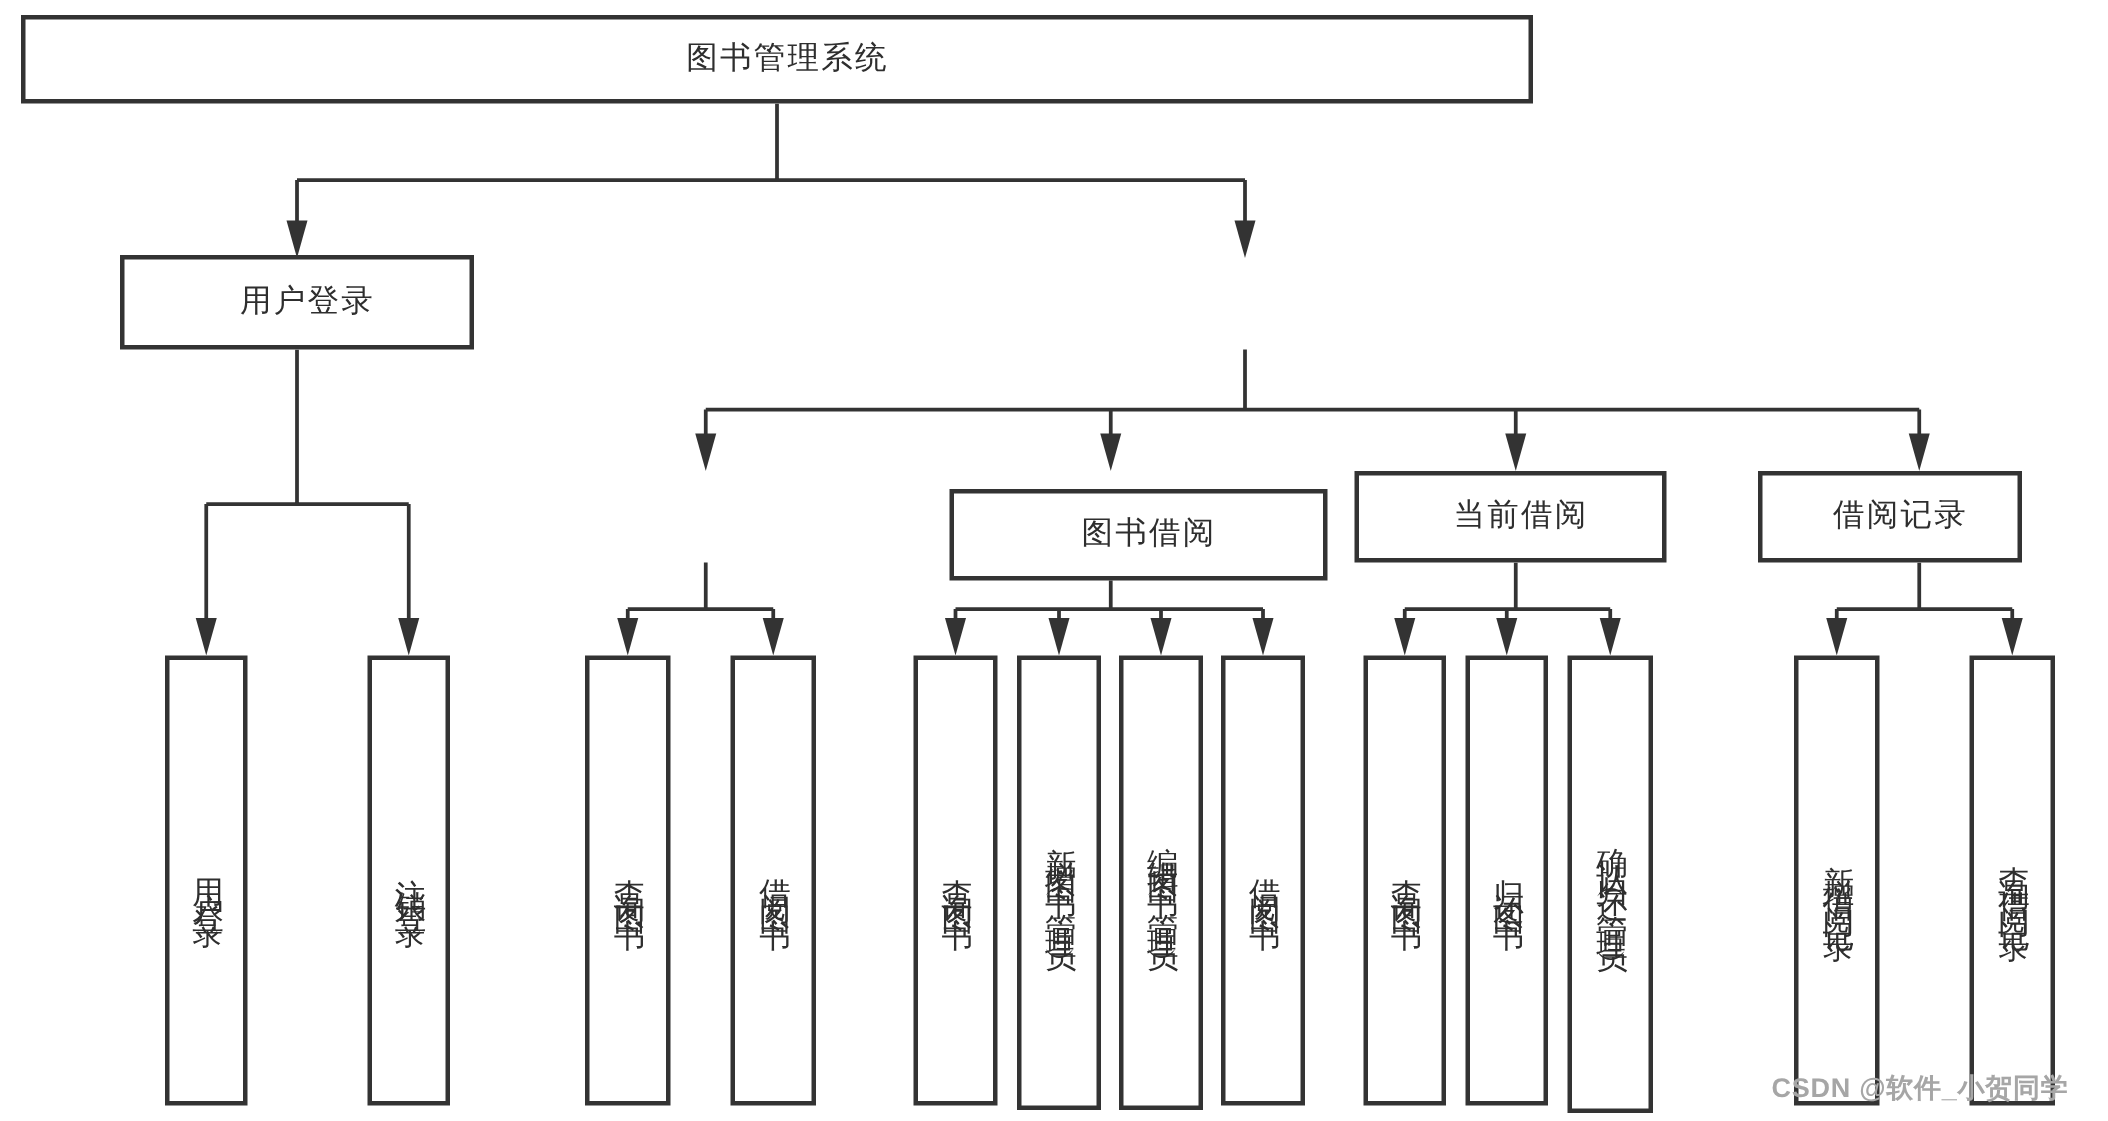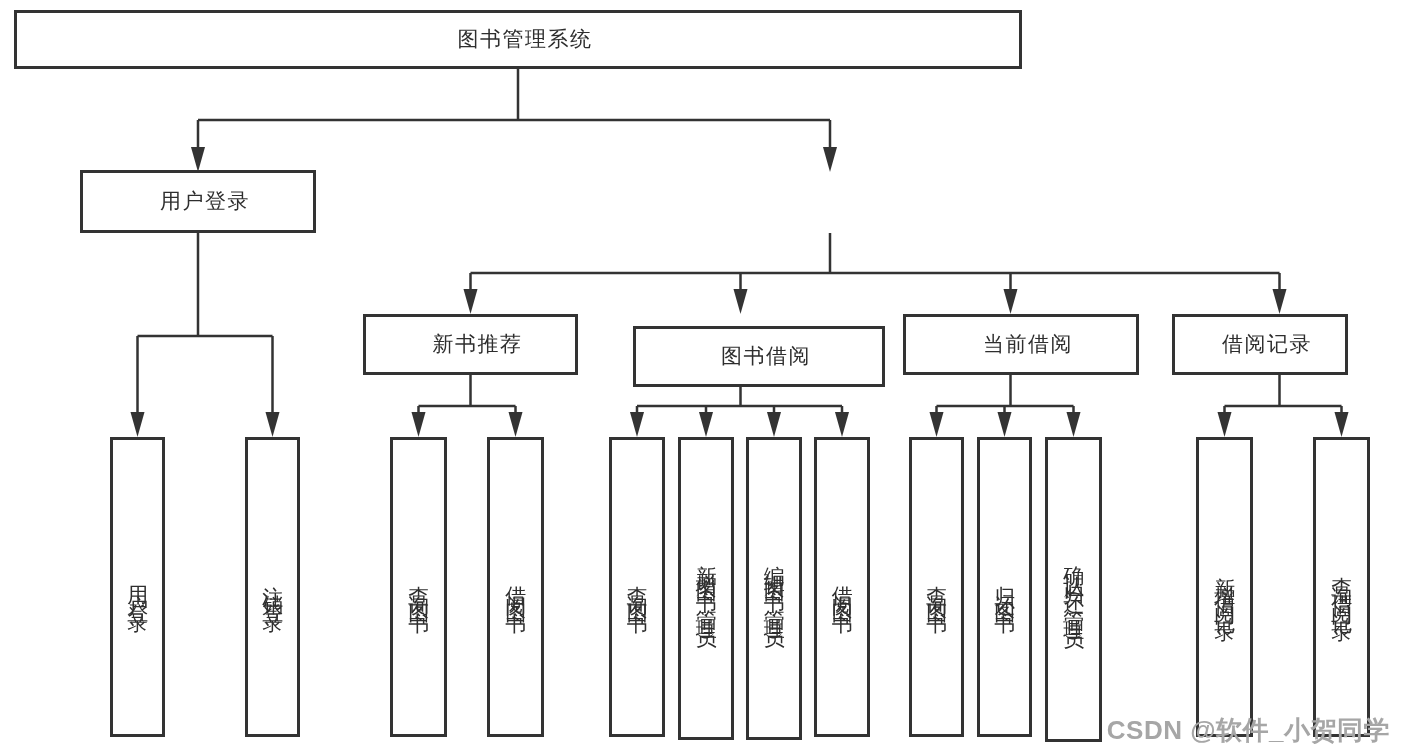--- a/index.html
+++ b/index.html
@@ -14,21 +14,21 @@
     position:absolute;background:#ffffff;border:3px solid #333333;box-sizing:border-box;
     display:flex;align-items:center;justify-content:center;
     font-size:21px;line-height:1.25;white-space:nowrap;padding-left:14px;
   }
   .node.h{letter-spacing:1.5px;}
   .node.v{
     writing-mode:vertical-rl;text-orientation:mixed;
     letter-spacing:9px;font-size:21px;padding:8px 0;white-space:normal;
   }
   .watermark{
-    position:absolute;right:15px;top:713px;font-size:26px;letter-spacing:0.5px;
+    position:absolute;right:26px;top:713px;font-size:18px;letter-spacing:0.5px;
     color:#a6a6a6;font-weight:bold;
   }
 </style>
 </head>
 <body>
 
 <div class="stage">
 
   <svg class="connectors" viewBox="0 0 1405 747" xmlns="http://www.w3.org/2000/svg">
 
@@ -77,23 +77,22 @@
       <path d="M1279.5,375 V406 M1224.5,406 H1341.5 M1224.5,406 V414 M1341.5,406 V414"></path>
       <polygon points="1224.5,437 1217.5,412 1231.5,412"></polygon>
       <polygon points="1341.5,437 1334.5,412 1348.5,412"></polygon>
     </g>
   </svg>
 
   <div class="node h" style="left:14px;top:10px;width:1008px;height:59px">图书管理系统</div>
 
   <div class="node h" style="left:80px;top:170px;width:236px;height:63px">用户登录</div>
 
-  <div class="node h" style="left:363px;top:314px;width:215px;height:61px">新书推荐</div>
   <div class="node h" style="left:633px;top:326px;width:252px;height:61px">图书借阅</div>
-  <div class="node h" style="left:903px;top:314px;width:236px;height:61px">当前借阅</div>
+  <div class="node h" style="left:903px;top:314px;width:208px;height:61px">当前借阅</div>
   <div class="node h" style="left:1172px;top:314px;width:176px;height:61px">借阅记录</div>
 
   <div class="node v" style="left:110px;top:437px;width:55px;height:300px">用户登录</div>
   <div class="node v" style="left:245px;top:437px;width:55px;height:300px">注销登录</div>
 
   <div class="node v" style="left:390px;top:437px;width:57px;height:300px">查询图书</div>
   <div class="node v" style="left:487px;top:437px;width:57px;height:300px">借阅图书</div>
 
   <div class="node v" style="left:609px;top:437px;width:56px;height:300px">查询图书</div>
   <div class="node v" style="left:678px;top:437px;width:56px;height:303px">新增图书（管理员）</div>

